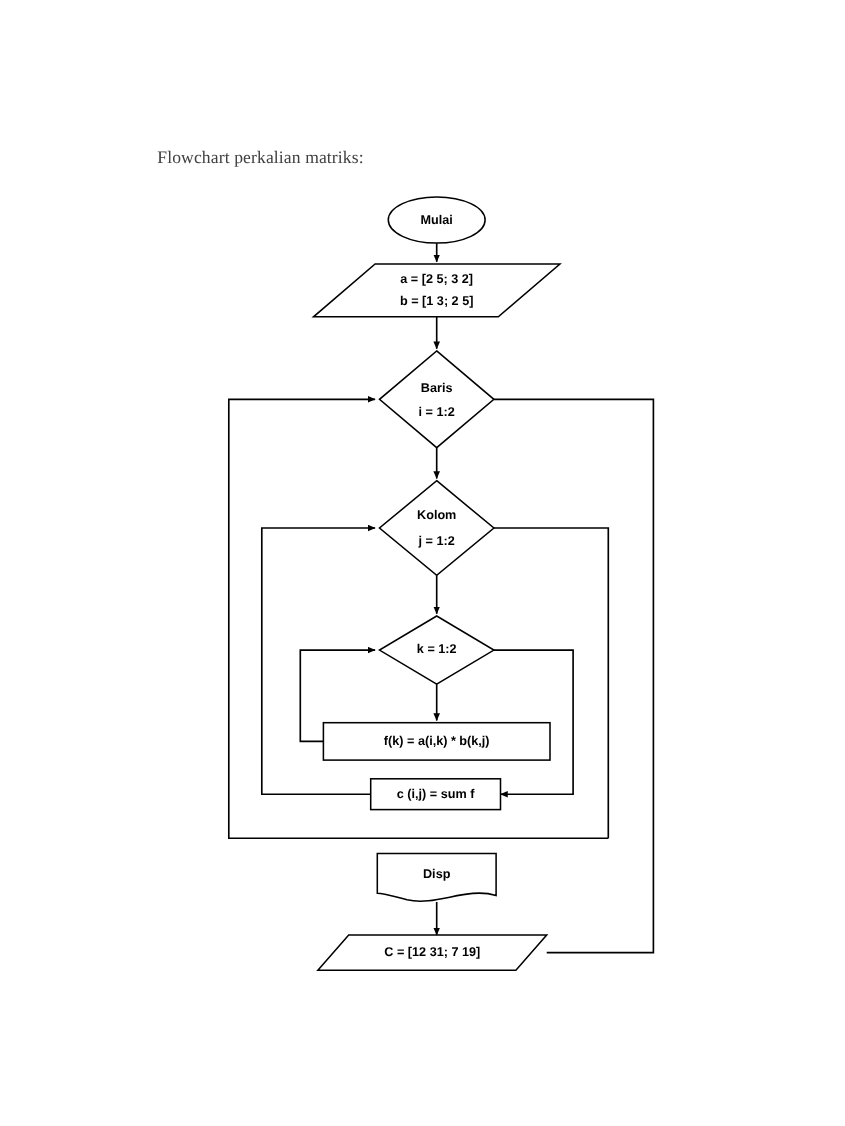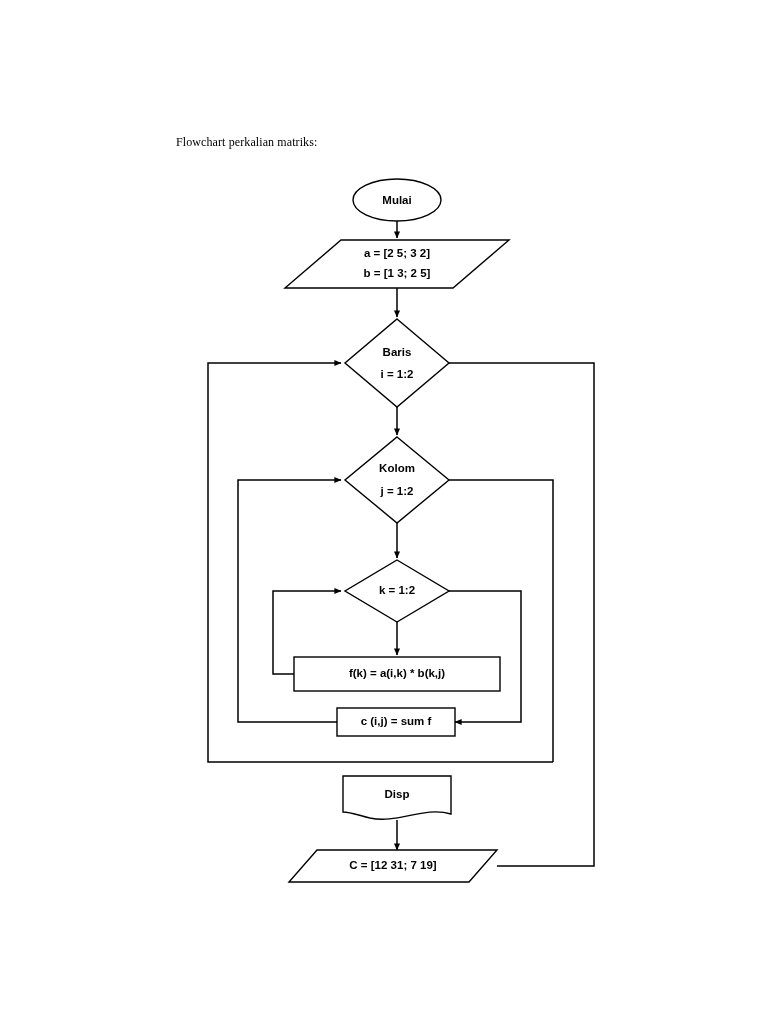--- a/index.html
+++ b/index.html
@@ -20,25 +20,24 @@
     left: 0; top: 0;
     width: 768px;
     height: 1024px;
     background: #ffffff;
   }
   #caption {
     position: absolute;
     left: 143px;
     top: 135px;
     font-family: "Liberation Serif", serif;
-    font-size: 12px;
-    color: #000000;
+    font-size: 16px;
+    color: #404040;
     white-space: nowrap;
     letter-spacing: 0.1px;
-    margin-left: 33px;
   }
   #chart-svg {
     position: absolute;
     left: 0;
     top: 0;
   }
   .shape-outline {
     fill: #ffffff;
     stroke: #000000;
     stroke-width: 1.4;

